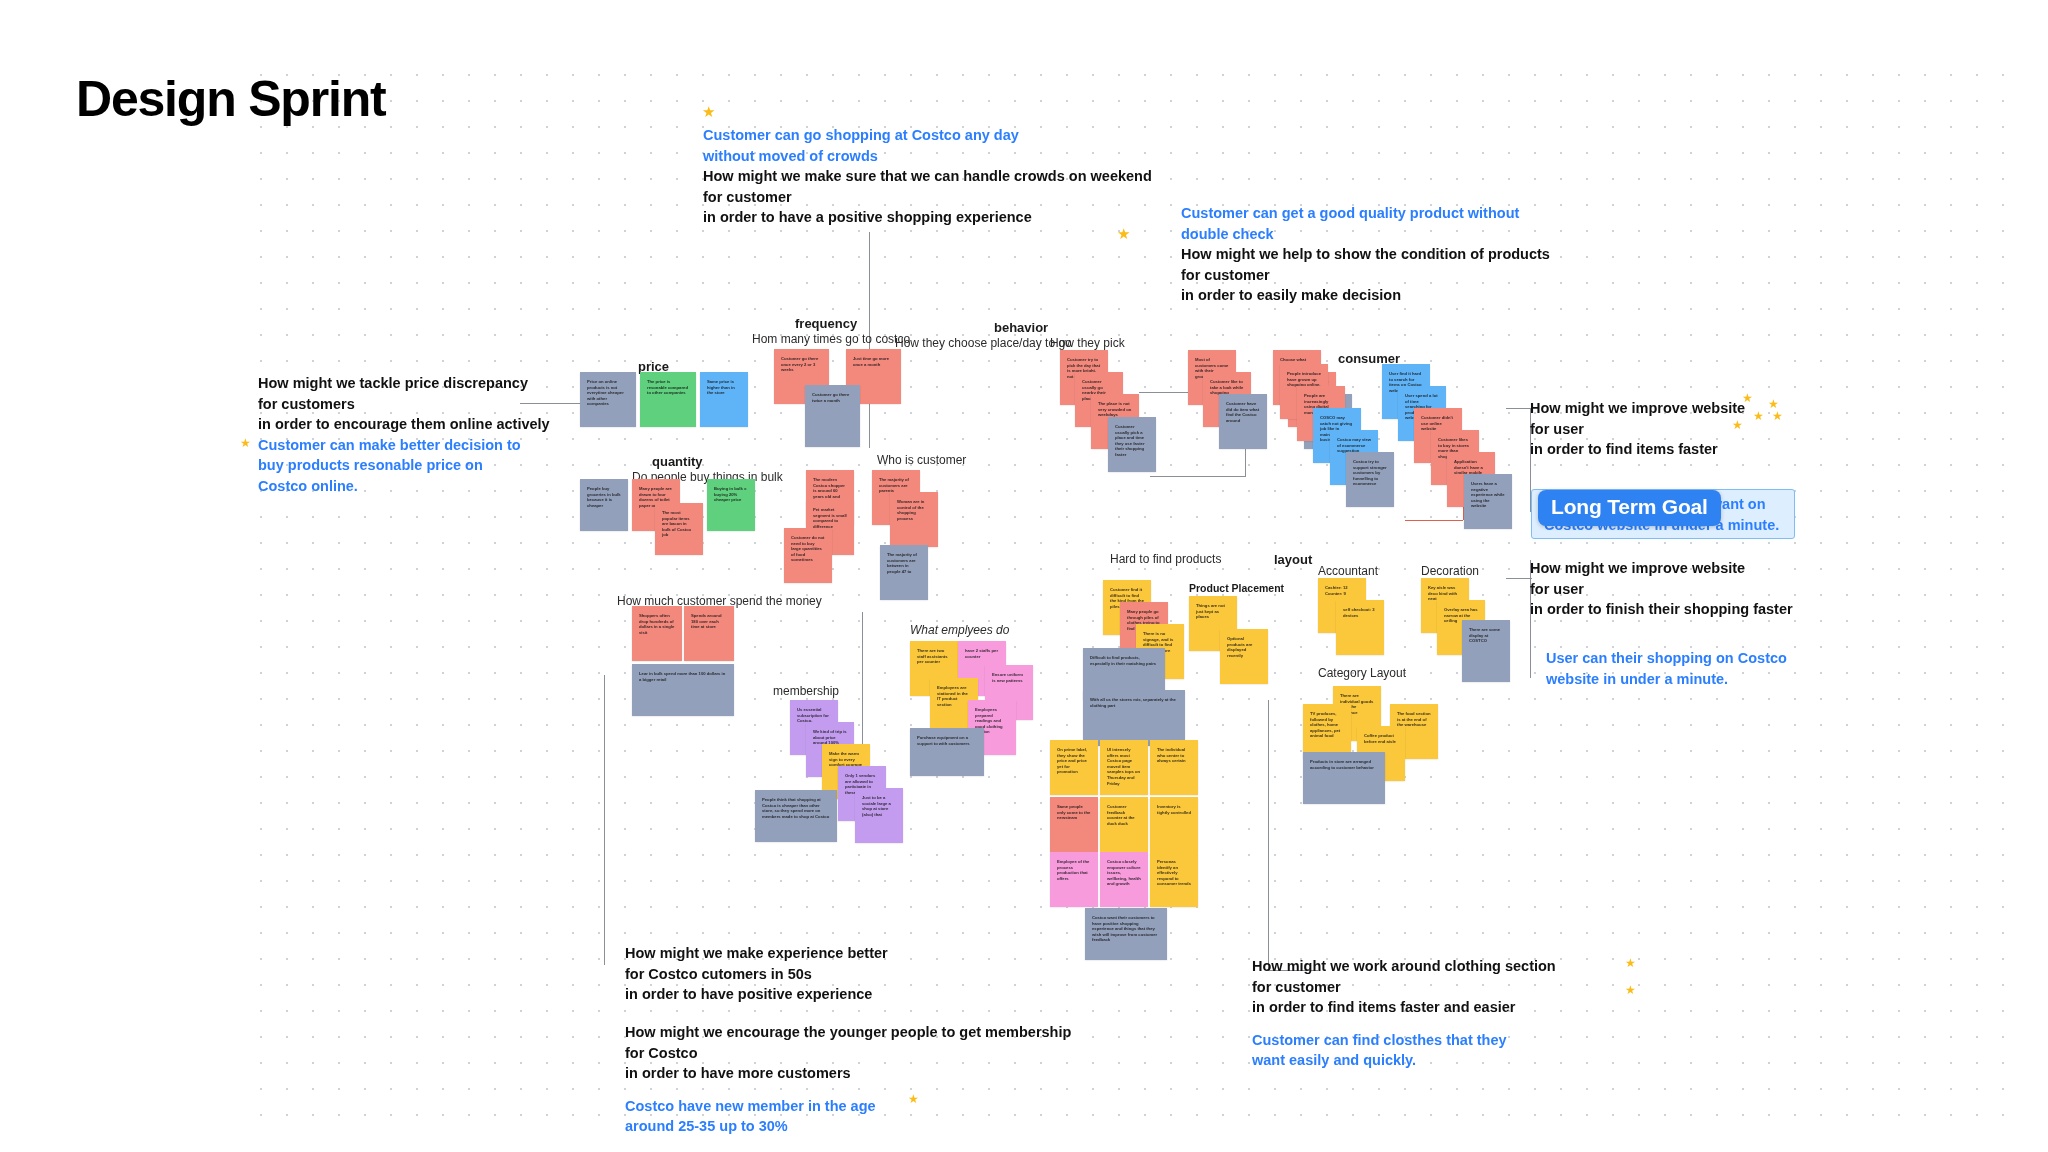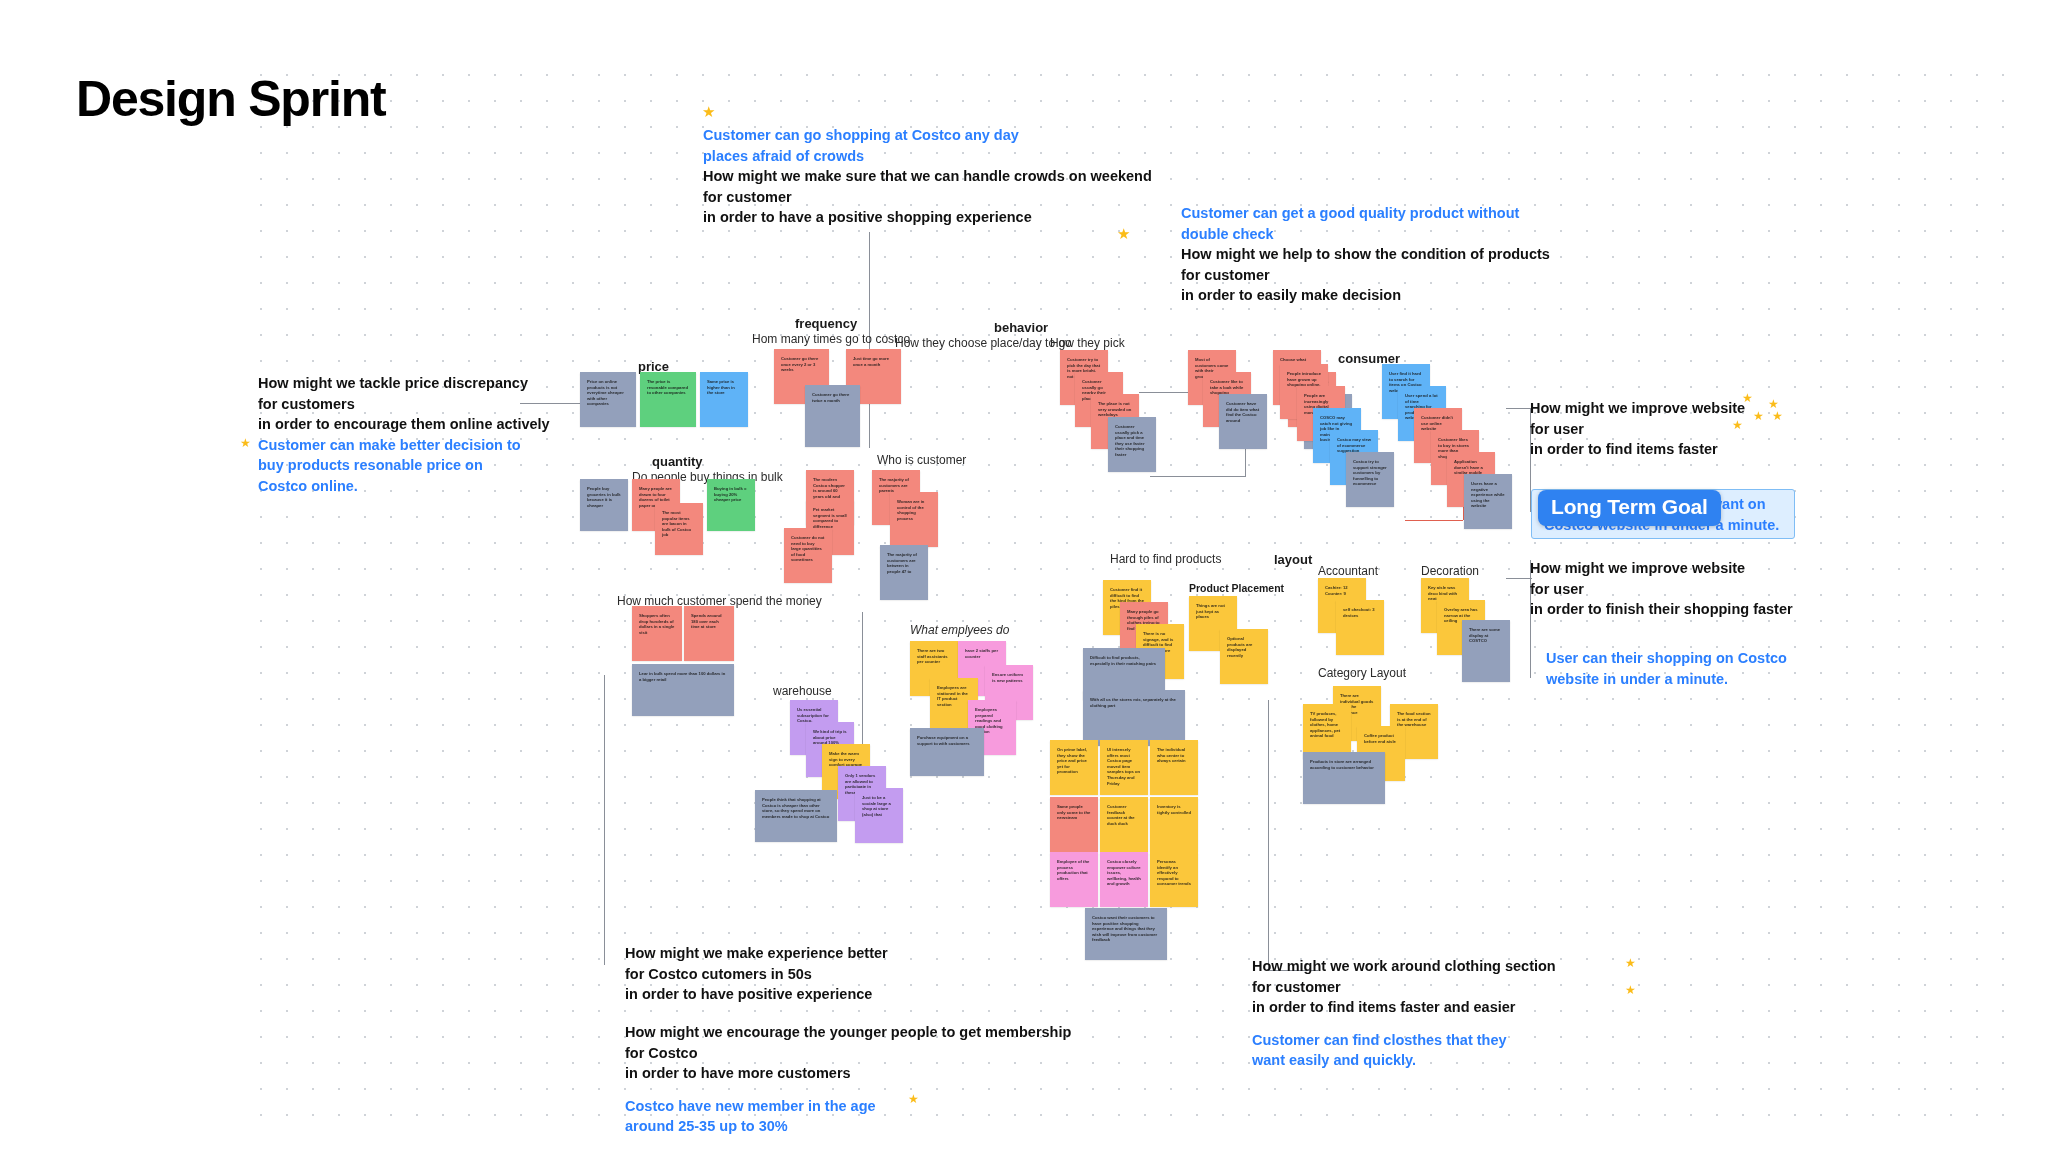--- a/index.html
+++ b/index.html
@@ -117,21 +117,21 @@
     <div class="sec big" style="left: 652px; top: 454px;">quantity</div>
     <div class="sec mid" style="left: 632px; top: 470px;">Do people buy things in bulk</div>
     <div class="sec mid" style="left: 617px; top: 594px;">How much customer spend the money</div>
     <div class="sec big" style="left: 795px; top: 316px;">frequency</div>
     <div class="sec mid" style="left: 752px; top: 332px;">Hom many times go to costco</div>
     <div class="sec big" style="left: 994px; top: 320px;">behavior</div>
     <div class="sec mid" style="left: 895px; top: 336px;">How they choose place/day to go</div>
     <div class="sec mid" style="left: 1050px; top: 336px;">How they pick</div>
     <div class="sec mid" style="left: 877px; top: 453px;">Who is customer</div>
     <div class="sec mid" style="left: 910px; top: 623px; font-style: italic;">What emplyees do</div>
-    <div class="sec mid" style="left: 773px; top: 684px;">warehouse</div>
+    <div class="sec mid" style="left: 773px; top: 684px;">membership</div>
     <div class="sec big" style="left: 1338px; top: 351px;">consumer</div>
     <div class="sec mid" style="left: 1110px; top: 552px;">Hard to find products</div>
     <div class="sec small" style="left: 1189px; top: 582px;">Product Placement</div>
     <div class="sec big" style="left: 1274px; top: 552px;">layout</div>
     <div class="sec mid" style="left: 1318px; top: 564px;">Accountant</div>
     <div class="sec mid" style="left: 1421px; top: 564px;">Decoration</div>
     <div class="sec mid" style="left: 1318px; top: 666px; text-align: right;">Category Layout</div>
     <div class="sec big" style="left: 1113px; top: 727px;">service</div>
   </div>
 
@@ -212,21 +212,21 @@
     <div class="note n-yellow" style="left: 1100px; top: 797px; width: 48px; height: 55px;">Customer feedback counter at the duck duck</div>
     <div class="note n-yellow" style="left: 1150px; top: 797px; width: 48px; height: 55px;">Inventory is tightly controlled</div>
     <div class="note n-pink" style="left: 1050px; top: 852px; width: 48px; height: 55px;">Employee of the process production that offers</div>
     <div class="note n-pink" style="left: 1100px; top: 852px; width: 48px; height: 55px;">Costco closely empower culture issues, wellbeing, health and growth</div>
     <div class="note n-yellow" style="left: 1150px; top: 852px; width: 48px; height: 55px;">Personas identify an effectively respond to consumer trends</div>
     <div class="note n-gray" style="left: 1085px; top: 908px; width: 82px; height: 52px;">Costco want their customers to have positive shopping experience and things that they wish will improve from customer feedback</div>
   </div>
 
 <div class="textblock" style="left:703px;top:125px;">
   <div class="tline blue">Customer can go shopping at Costco any day</div>
-  <div class="tline blue">places afraid of crowds</div>
+  <div class="tline blue">without moved of crowds</div>
   <div class="tline">How might we make sure that we can handle crowds on weekend</div>
   <div class="tline">for customer</div>
   <div class="tline">in order to have a positive shopping experience</div>
 </div>
 <div class="star" style="left:702px;top:104px;">★</div>
 
 <div class="textblock" style="left:1137px;top:203px;margin-left:44px;">
   <div class="tline blue">Customer can get a good quality product without</div>
   <div class="tline blue">double check</div>
   <div class="tline">How might we help to show the condition of products</div>

